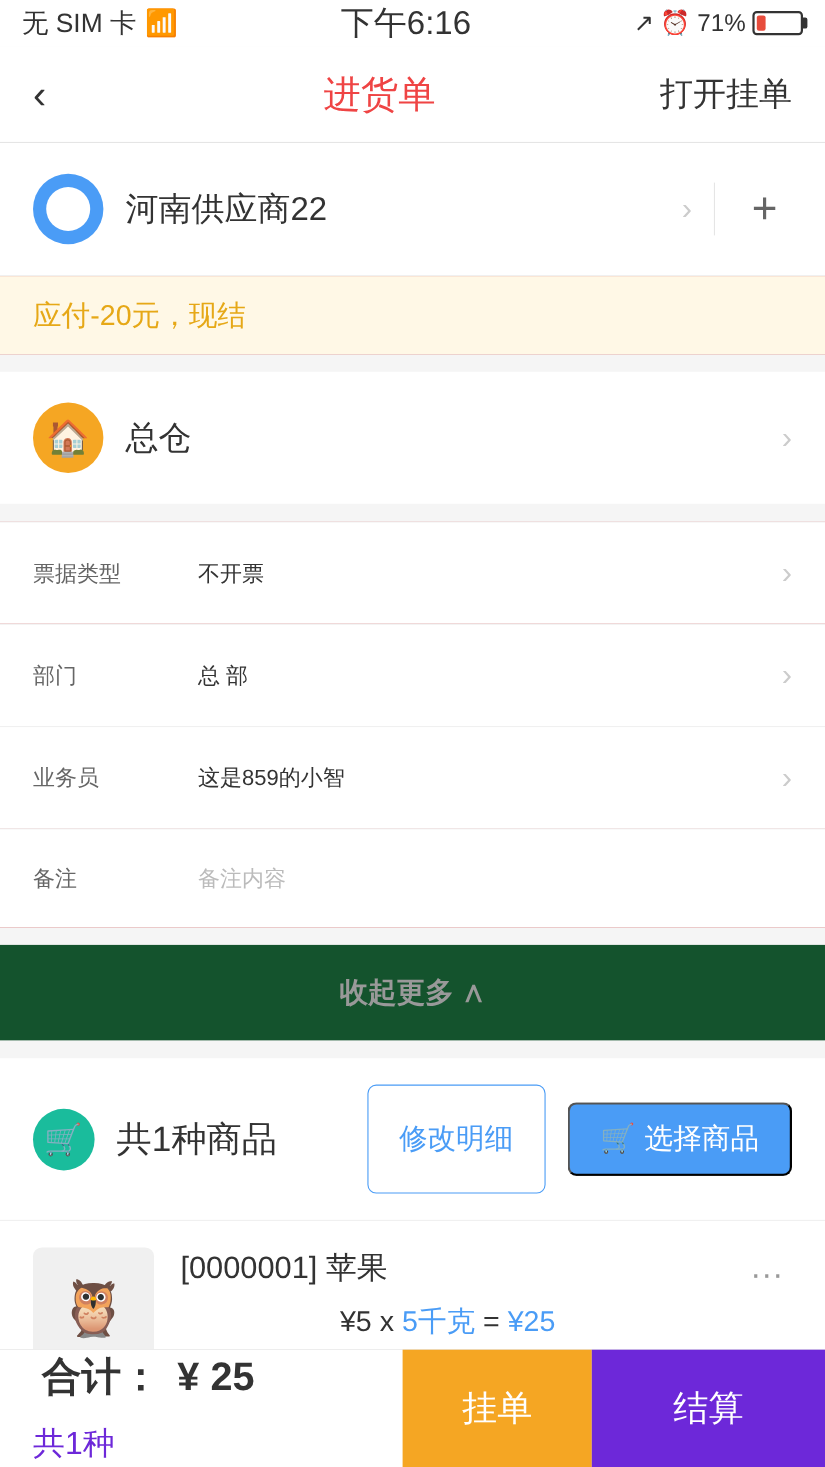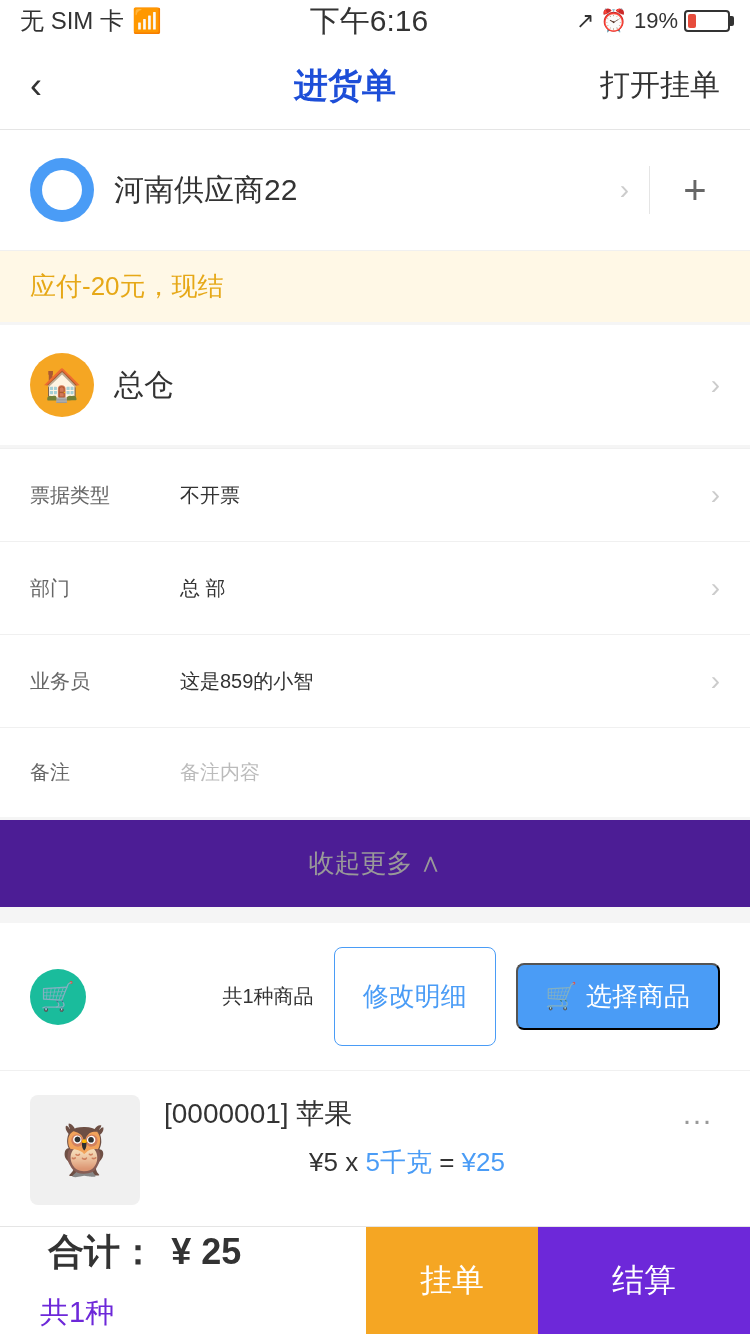--- a/index.html
+++ b/index.html
@@ -44,30 +44,30 @@
     .nav-bar {
       height: 88px;
       background: #fff;
       display: flex;
       align-items: center;
       justify-content: space-between;
       padding: 0 30px;
       border-bottom: 1px solid #e5e5e5;
     }
     .nav-back { font-size: 36px; color: #333; width: 60px; }
-    .nav-title { font-size: 34px; font-weight: 700; color: #1d4ed8; }
+    .nav-title { font-size: 34px; font-weight: 400; color: #ef4444; }
     .nav-action { font-size: 30px; color: #333; }
 
     
     .content { background: #f5f5f5; }
 
     
     .card {
       background: #b91c1c;
-      margin-bottom: 3px;
+      margin-bottom: 16px;
     }
 
     
     .supplier-row {
       display: flex;
       align-items: center;
       padding: 28px 30px;
       background: #fff;
       border-bottom: 1px solid #f0f0f0;
     }
@@ -113,45 +113,46 @@
       background: #fff;
       border-top: 1px solid #f0f0f0;
       min-height: 90px;
     }
     .form-label { font-size: 20px; color: #666; width: 130px; flex-shrink: 0; }
     .form-value { flex: 1; font-size: 20px; color: #333; padding-left: 20px; }
     .form-value.placeholder { color: #bbb; }
 
     
     .collapse-row {
-      background: #4c1d95;
+      background: #14532d;
       display: flex;
       align-items: center;
       justify-content: center;
       padding: 26px;
       font-size: 26px;
       color: #999;
       gap: 8px;
+      font-weight: bold;
     }
 
     
     .product-header {
       background: #fff;
       display: flex;
       align-items: center;
       padding: 24px 30px;
       gap: 20px;
       margin-bottom: 0;
     }
     .product-icon {
       width: 56px; height: 56px; border-radius: 50%; background: #1abc9c;
       display: flex; align-items: center; justify-content: center;
       font-size: 28px; color: #fff; flex-shrink: 0;
     }
-    .product-count { flex: 1; font-size: 20px; color: #333; text-align: right; }
+    .product-count { flex: 1; font-size: 32px; color: #333; }
     .btn-outline {
       border: 1px solid #4a9cf6; color: #4a9cf6; background: #fff;
       padding: 31px 28px; border-radius: 8px; font-size: 26px;
     }
     .btn-primary {
       background: #4a9cf6; color: #fff;
       padding: 14px 28px; border-radius: 8px; font-size: 26px;
       display: flex; align-items: center; gap: 8px;
     }
 
@@ -185,21 +186,21 @@
       height: 108px;
       display: flex;
       background: #fff;
       border-top: 1px solid #e5e5e5;
     }
     .bottom-total {
       flex: 1;
       display: flex;
       flex-direction: column;
       justify-content: center;
-      padding: 0 40px;
+      padding: 0 30px;
     }
     .total-line1 { font-size: 26px; color: #333; }
     .total-line1 span { font-size: 36px; font-weight: bold; color: #333; margin-left: 8px; }
     .total-line2 { font-size: 29px; color: #6d28d9; margin-top: 16px; }
     .btn-hold {
       width: 172px; background: #f5a623; color: #fff;
       display: flex; align-items: center; justify-content: center;
       font-size: 32px; border: none;
     }
     .btn-checkout {
@@ -217,21 +218,21 @@
 
 <div class="status-bar">
   <div class="status-left">
     <span>无 SIM 卡</span>
     <span>📶</span>
   </div>
   <div class="status-center">下午6:16</div>
   <div class="status-right">
     <span>↗</span>
     <span>⏰</span>
-    <span>19%</span>
+    <span>71%</span>
     <span class="battery-icon">
       <span class="battery-fill"></span>
     </span>
   </div>
 </div>
 
 <div class="nav-bar">
   <span class="nav-back">‹</span>
   <span class="nav-title">进货单</span>
   <span class="nav-action">打开挂单</span>

